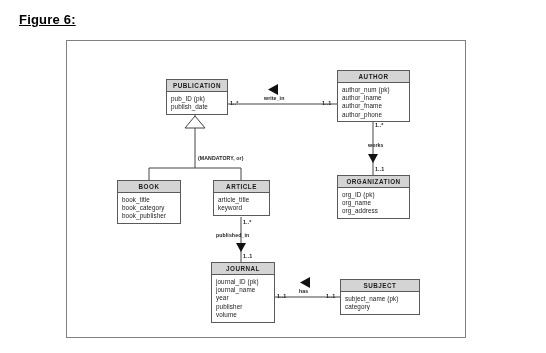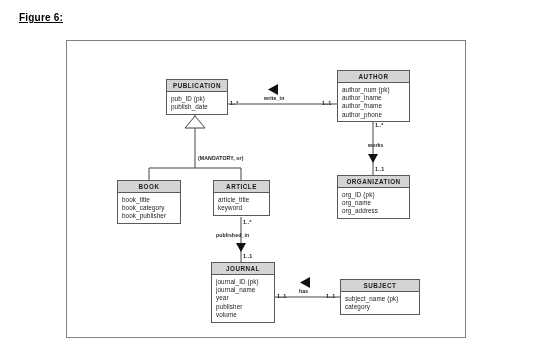--- a/index.html
+++ b/index.html
@@ -16,21 +16,21 @@
   }
   #page {
     position: absolute;
     left: 0; top: 0;
     width: 546px; height: 353px;
   }
   .fig-caption {
     position: absolute;
     left: 19px;
     top: 12px;
-    font-size: 10px;
+    font-size: 13px;
     font-weight: bold;
     color: #000000;
     text-decoration: underline;
     letter-spacing: 0.2px;
     white-space: nowrap;
     text-align: center;
   }
   .diagram-frame {
     position: absolute;
     left: 66px;

